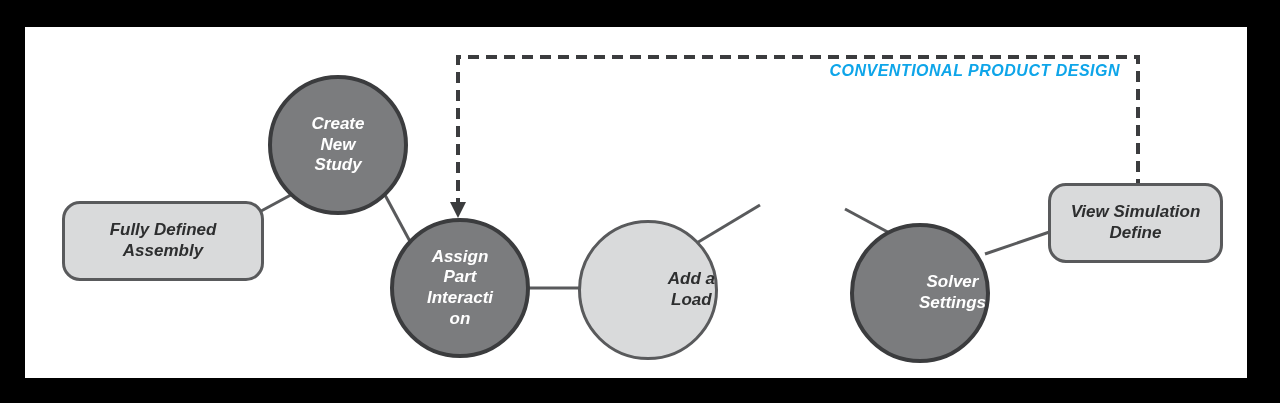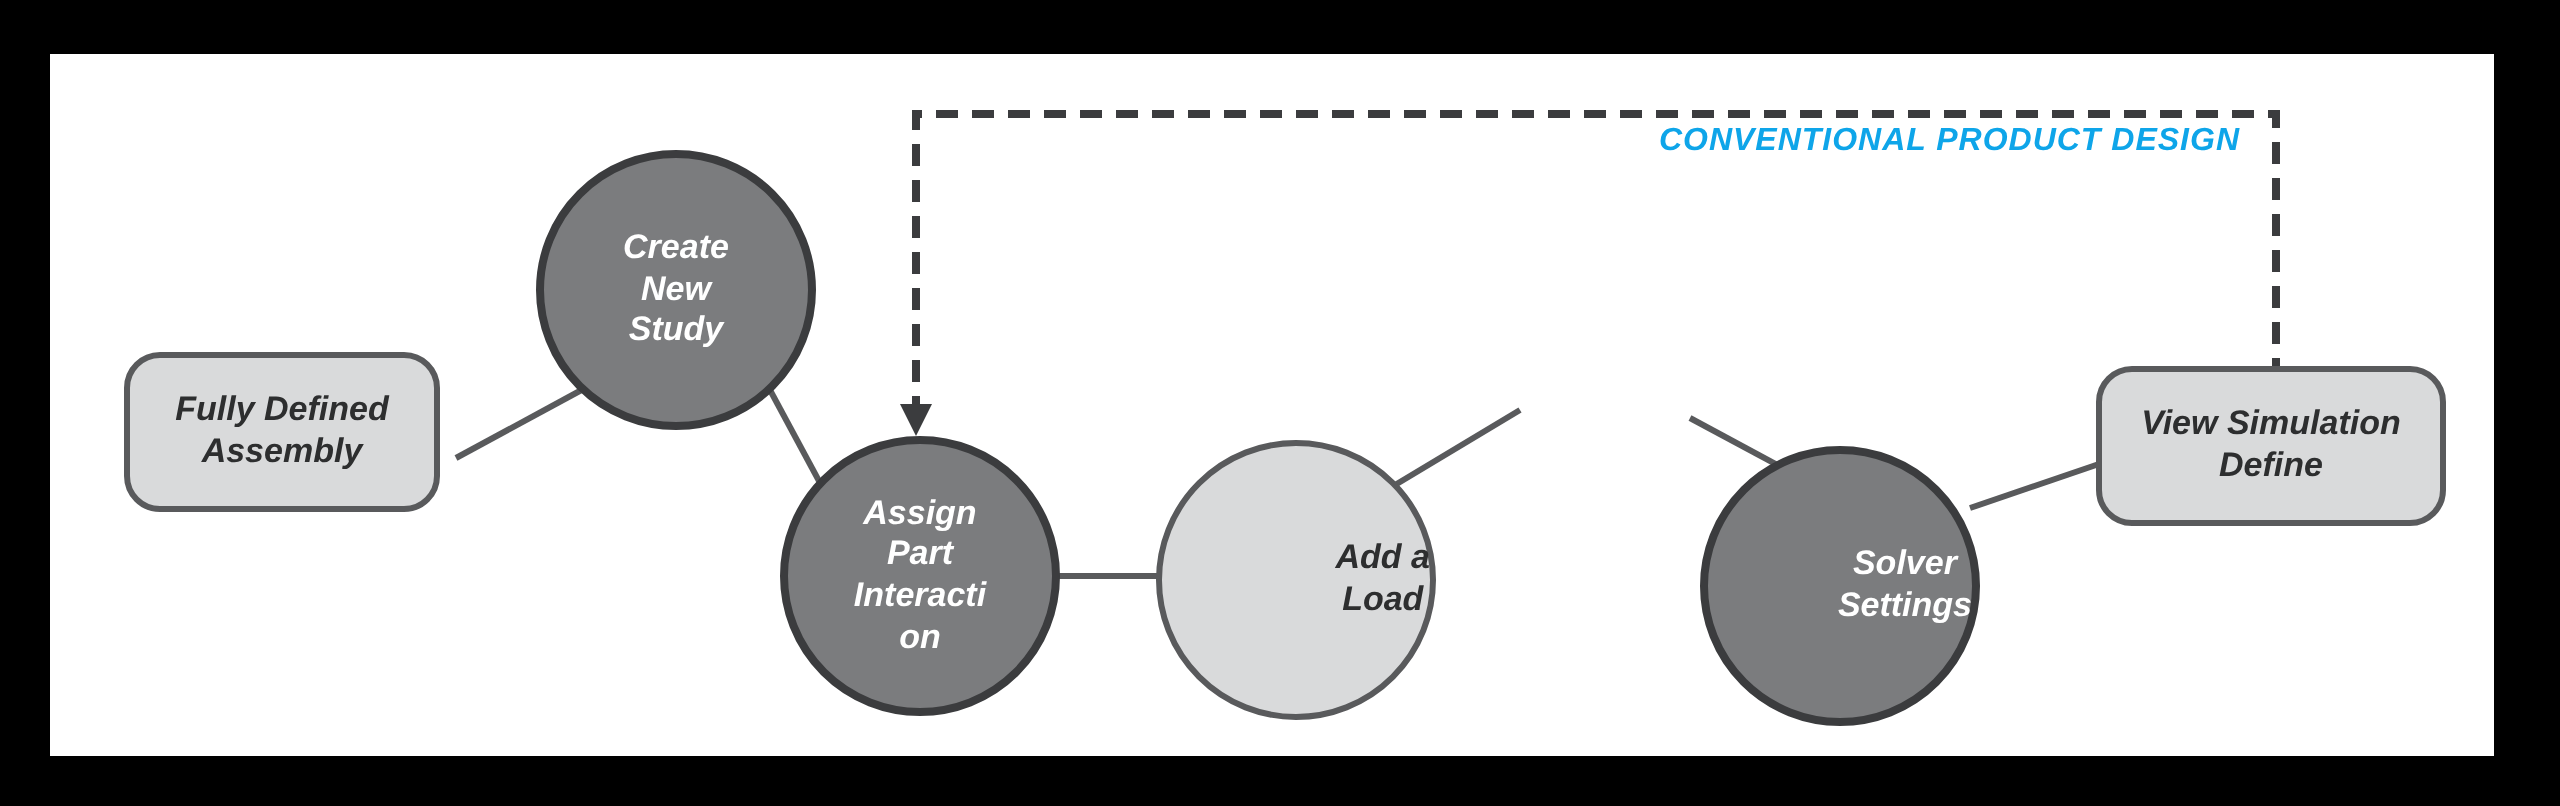--- a/index.html
+++ b/index.html
@@ -47,21 +47,21 @@
     background: #7b7c7e;
     border: 4px solid #3b3c3e;
     color: #ffffff;
   }
   .node.circle.light {
     background: #d9dadb;
     border: 3px solid #595a5c;
     color: #2d2e2f;
     justify-content: flex-end;
   }
-  #node-fully-defined-assembly { left: 62px;   top: 176px; width: 158px; }
+  #node-fully-defined-assembly { left: 62px;   top: 201px; width: 202px; }
   #node-create-new-study       { left: 268px;  top: 75px;  }
   #node-assign-part-interaction{ left: 390px;  top: 218px; }
   #node-add-a-load             { left: 578px;  top: 220px; }
   #node-define-create-mesh     { left: 733px;  top: 97px;  }
   #node-solver-settings        { left: 850px;  top: 223px; justify-content: flex-end; }
   #node-view-simulation-results{ left: 1048px; top: 183px; }
   .loop-label {
     position: absolute; z-index: 4;
     right: 160px; top: 62px;
     font-size: 16px; font-weight: bold; font-style: italic;

